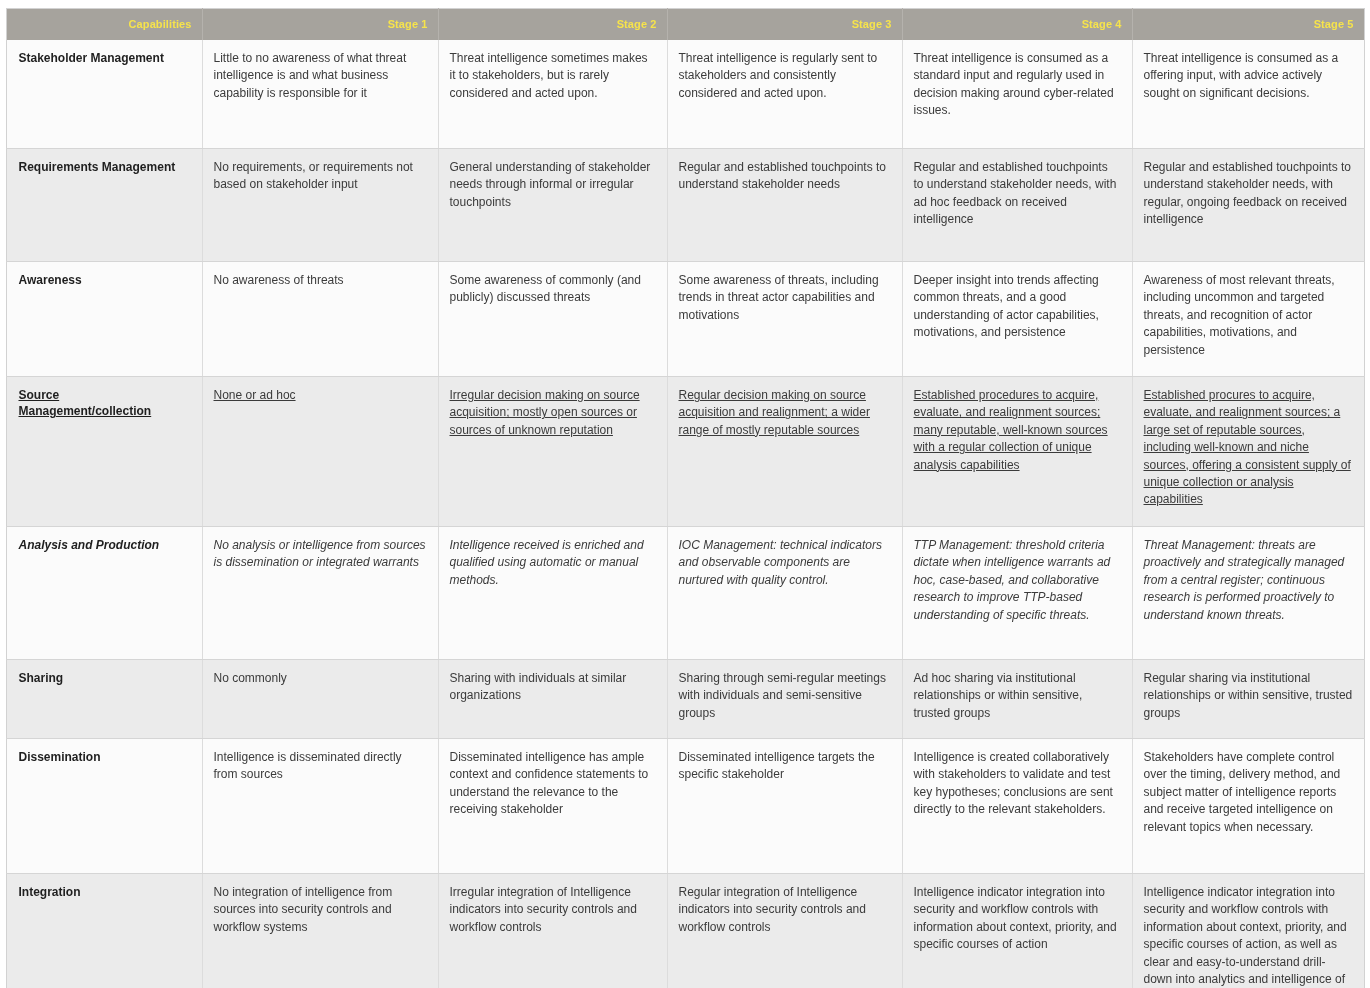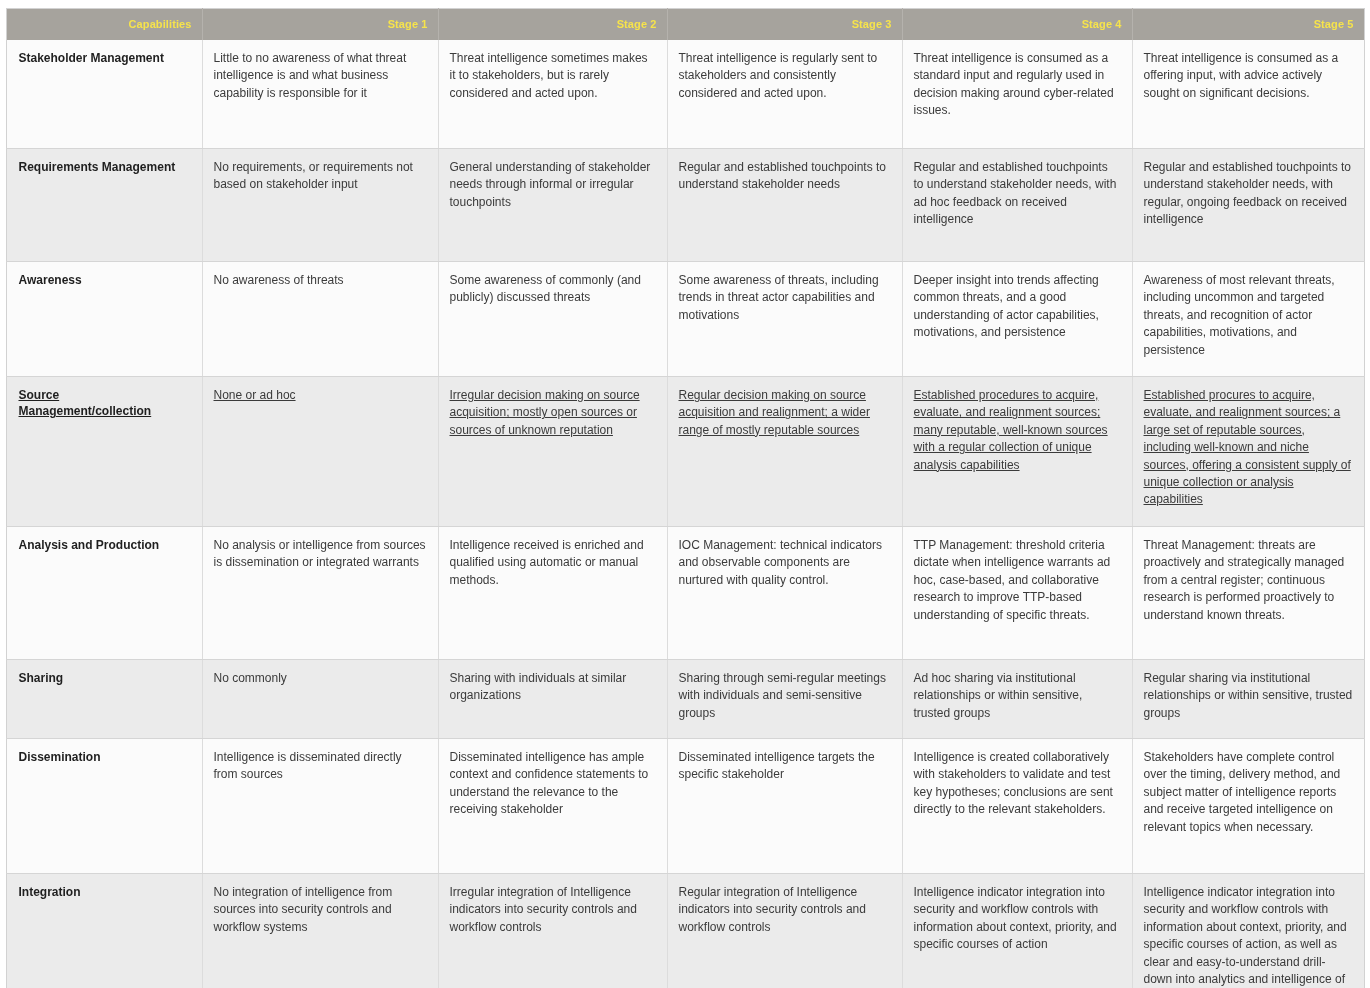--- a/index.html
+++ b/index.html
@@ -66,21 +66,21 @@
   }
 
   tbody tr.odd td { background: #fbfbfb; }
   tbody tr.even td { background: #ebebeb; }
 
   
   tr.r0 td { height: 86px; }
   tr.r1 td { height: 90px; margin-top: 16px; }
   tr.r2 td { height: 92px; }
   tr.r3 td { height: 127px; text-decoration: underline; }
-  tr.r4 td { height: 110px; }
+  tr.r4 td { height: 110px; font-style: italic; }
   tr.r5 td { height: 56px; margin-left: 44px; }
   tr.r6 td { height: 112px; }
   tr.r7 td { height: 148px; }
 </style>
 </head>
 <body>
 
 <div id="maturity-table-wrap">
   <table class="maturity">
     <colgroup>

